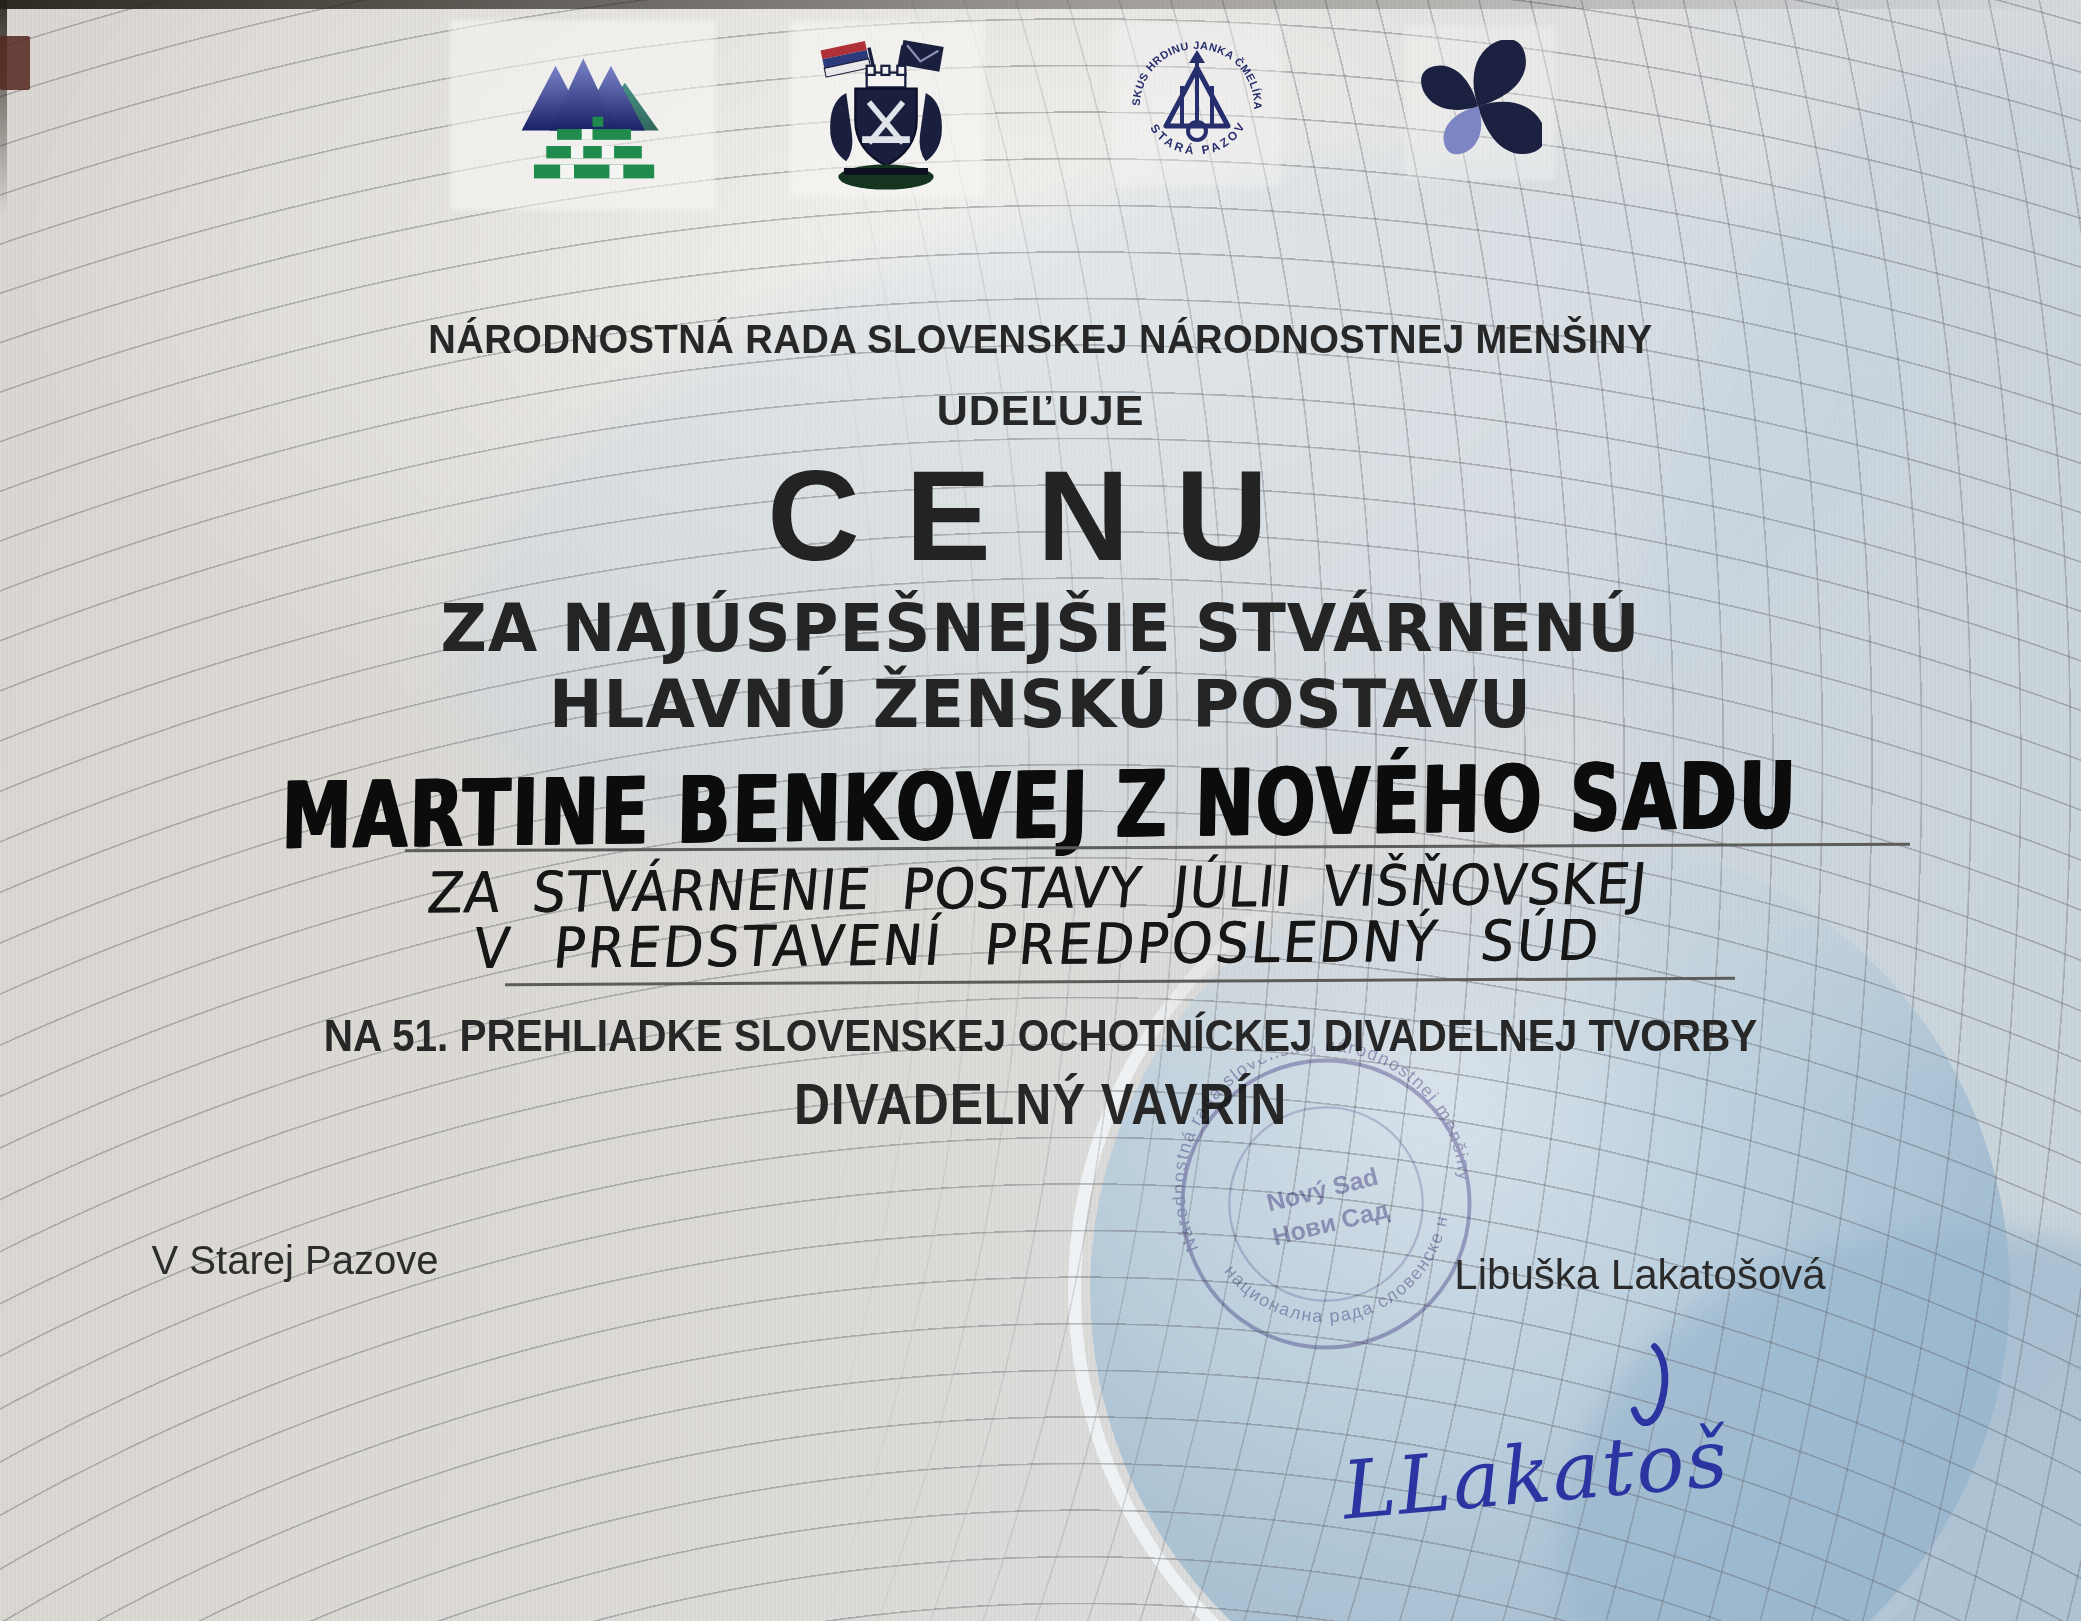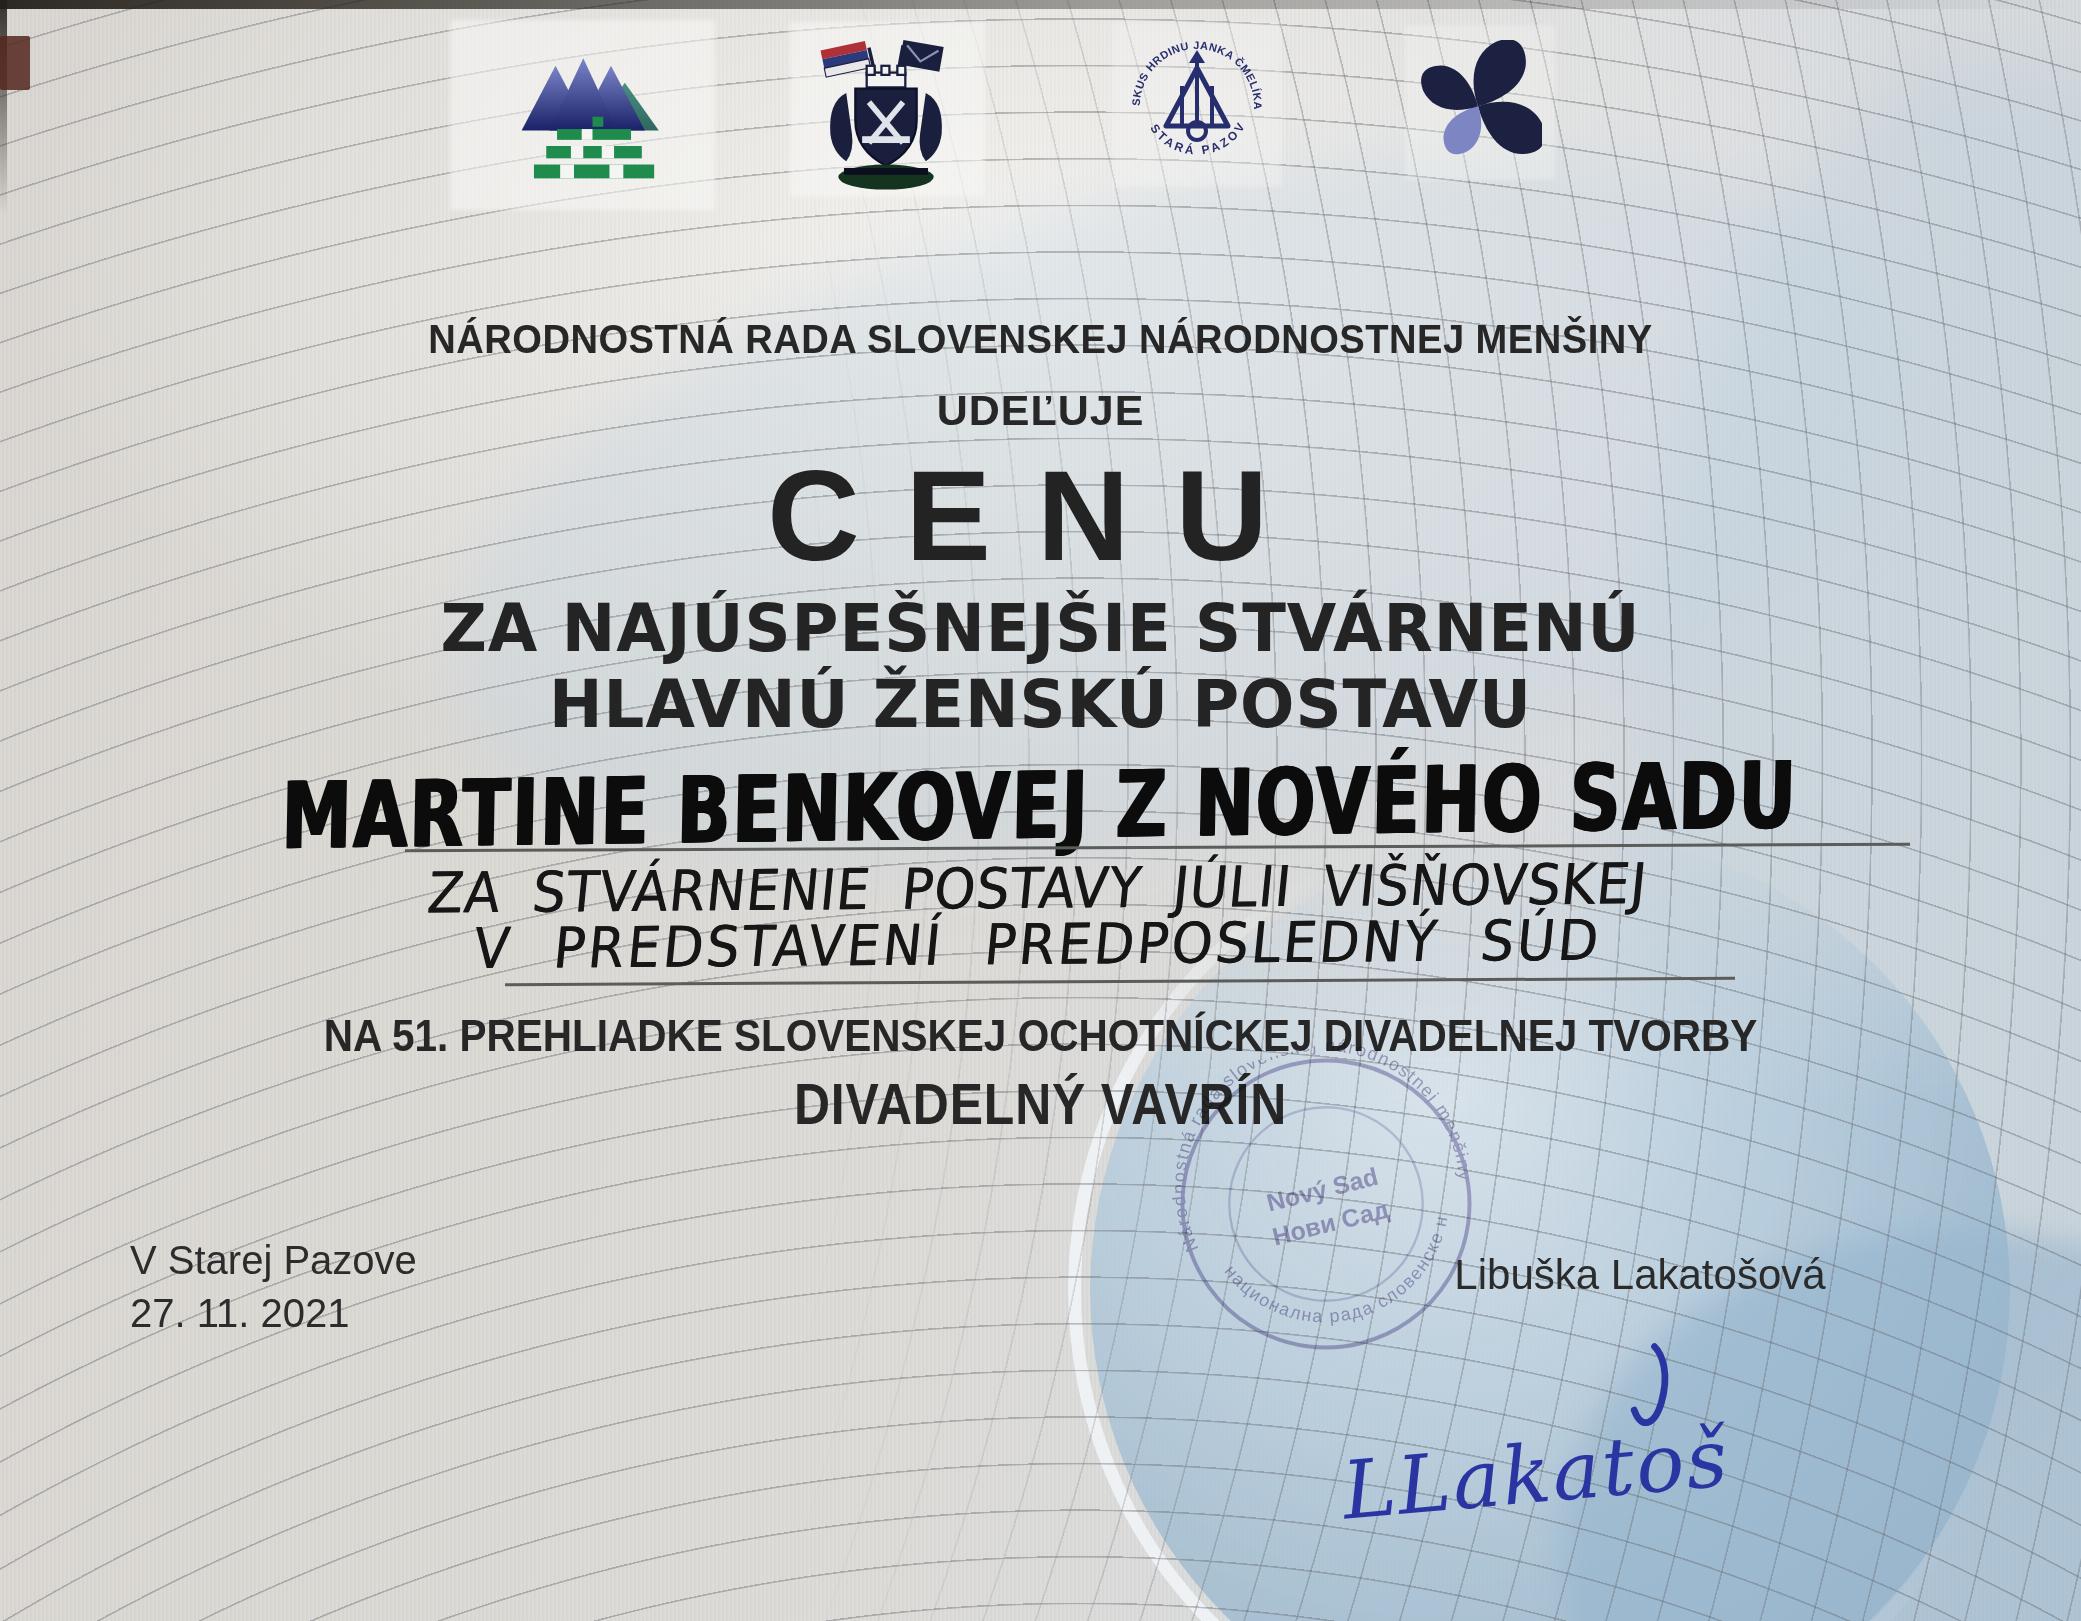--- a/index.html
+++ b/index.html
@@ -55,21 +55,21 @@
   .hand{font-family:"DejaVu Sans",sans-serif;font-weight:400;color:#161616;transform-origin:50% 0;
       text-shadow:.6px 0 0 #161616;}
   .hand1{top:856px;font-size:52px;letter-spacing:1px;word-spacing:14px;transform:skewX(-6deg) scaleY(1.08) rotate(-0.4deg);}
   .hand2{top:912px;font-size:52px;letter-spacing:3px;word-spacing:22px;transform:skewX(-6deg) scaleY(1.08) rotate(-0.4deg);}
   .rule{position:absolute;height:2.5px;background:#5c5c5a;}
   .rule1{left:405px;top:846px;width:1505px;transform:rotate(-0.25deg);}
   .rule2{left:505px;top:980px;width:1230px;transform:rotate(-0.3deg);}
   .ev1{top:1010px;font-size:45px;font-weight:700;transform:scaleX(.9);}
   .ev2{top:1070px;font-size:58px;font-weight:700;letter-spacing:1px;transform:scaleX(.86);}
 
-  .date-block{position:absolute;left:130px;top:1234px;width:330px;text-align:left;
+  .date-block{position:absolute;left:130px;top:1234px;width:330px;text-align:center;
       font-size:40px;color:#2c2c2c;line-height:1.32;}
   .pres-block{position:absolute;left:1430px;top:1248px;width:420px;text-align:center;
       font-size:42px;color:#2b2b2b;line-height:1.3;}
 
   .stamp{position:absolute;left:1170px;top:1048px;width:312px;height:312px;opacity:.55;
       transform:rotate(-14deg);mix-blend-mode:multiply;}
   .stamp text{fill:#6e629e;font-family:"Liberation Sans",sans-serif;}
   .stamp circle{stroke:#7f74ad;fill:none;}
 
   .signature{position:absolute;left:1342px;top:1428px;font-family:"DejaVu Serif",serif;font-style:italic;
@@ -206,21 +206,20 @@
       <path id="stampBot" d="M 26,126 A 80,80 0 0 0 174,126" fill="none"></path>
       <text font-size="11.5" letter-spacing="1">
         <textPath href="#stampBot">национална рада словенске националне мањине *</textPath>
       </text>
       <text x="100" y="96" font-size="16" font-weight="700" text-anchor="middle">Nový Sad</text>
       <text x="100" y="118" font-size="16" font-weight="700" text-anchor="middle">Нови Сад</text>
     </svg>
 
     <div class="date-block">
       <div>V Starej Pazove</div>
-      <div>27. 11. 2021</div>
     </div>
     <div class="pres-block">
       <div>Libuška Lakatošová</div>
     </div>
 
     <div class="signature">LLakatoš</div>
     <svg class="sig-check" viewBox="0 0 40 72">
       <path d="M6,48 C13,60 21,56 23,40 C25,20 18,8 12,4" fill="none" stroke="#2a35a2" stroke-width="4.5" stroke-linecap="round"></path>
     </svg>
   </div>

